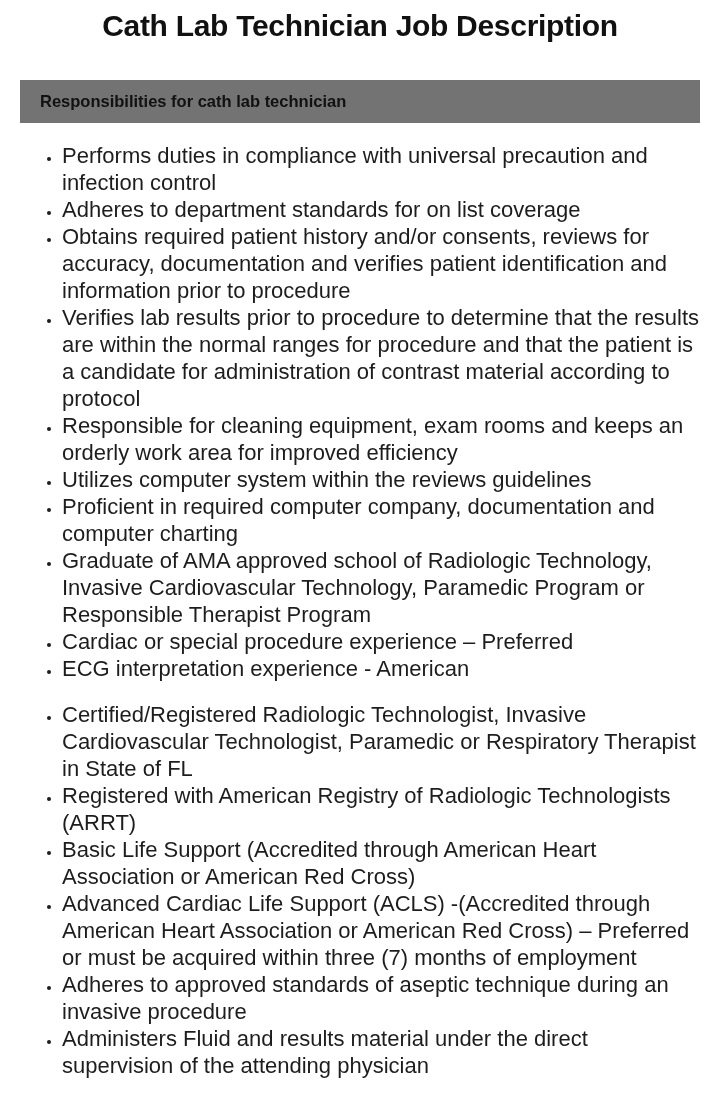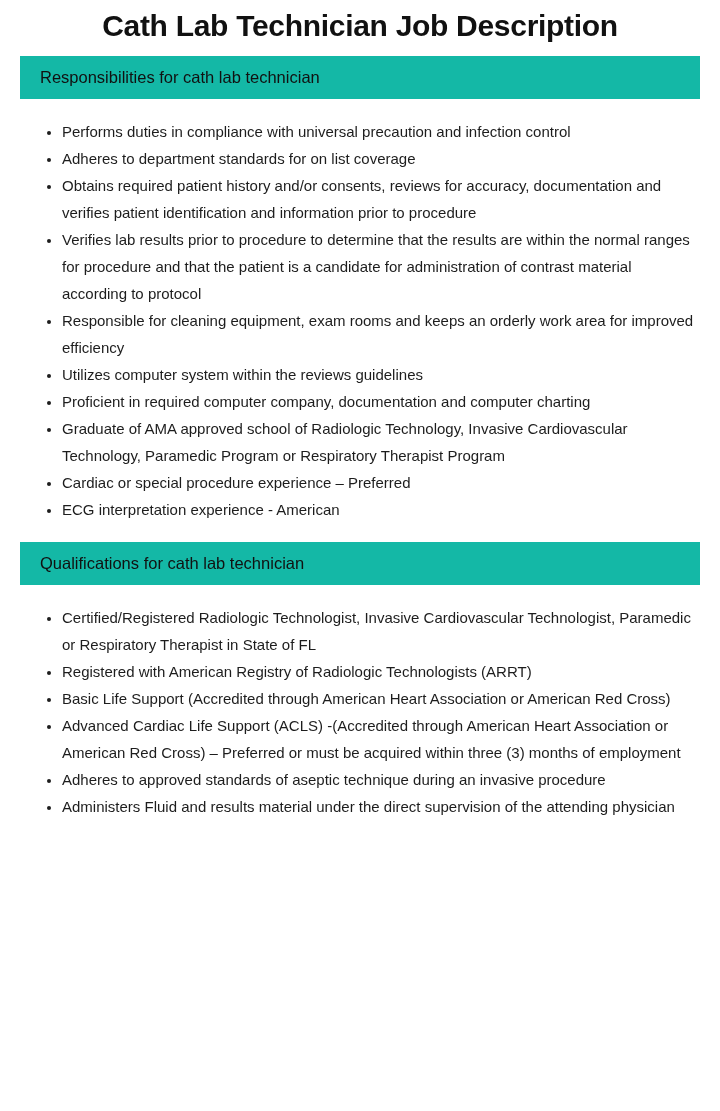--- a/index.html
+++ b/index.html
@@ -17,42 +17,42 @@
   .doc {
     padding: 0 20px 24px 20px;
     box-sizing: border-box;
     width: 720px;
   }
   .page-title {
     font-size: 30px;
     line-height: 36px;
     font-weight: 700;
     text-align: center;
-    margin: 8px 0 12px 0;
+    margin: 8px 0 36px 0;
     letter-spacing: -0.3px;
     color: #111111;
   }
   .intro {
     font-size: 16.5px;
     line-height: 27px;
     margin: 0 0 15px 0;
   }
   .section-heading {
-    background: #14b8a6;
+    background: #737373;
     font-size: 16.5px;
-    font-weight: 400;
+    font-weight: 700;
     line-height: 19px;
     padding: 12px 20px;
     margin: 0 0 19px 0;
     color: #111111;
   }
   .bullet-list {
     margin: 0 0 19px 0;
     padding: 0 0 0 42px;
-    font-size: 15px;
+    font-size: 22px;
     line-height: 27px;
     list-style: disc outside;
   }
   .bullet-list li {
     margin: 0;
     padding: 0;
   }
   .bullet-list li::marker {
     font-size: 13px;
     color: #1d1d1d;
@@ -70,31 +70,30 @@
   <section>
     <div class="section-heading">Responsibilities for cath lab technician</div>
     <ul class="bullet-list">
           <li>Performs duties in compliance with universal precaution and infection control</li>
           <li>Adheres to department standards for on list coverage</li>
           <li>Obtains required patient history and/or consents, reviews for accuracy, documentation and verifies patient identification and information prior to procedure</li>
           <li>Verifies lab results prior to procedure to determine that the results are within the normal ranges for procedure and that the patient is a candidate for administration of contrast material according to protocol</li>
           <li>Responsible for cleaning equipment, exam rooms and keeps an orderly work area for improved efficiency</li>
           <li>Utilizes computer system within the reviews guidelines</li>
           <li>Proficient in required computer company, documentation and computer charting</li>
-          <li>Graduate of AMA approved school of Radiologic Technology, Invasive Cardiovascular Technology, Paramedic Program or Respiratory Therapist Program</li>
+          <li>Graduate of AMA approved school of Radiologic Technology, Invasive Cardiovascular Technology, Paramedic Program or Responsible Therapist Program</li>
           <li>Cardiac or special procedure experience – Preferred</li>
           <li>ECG interpretation experience - American</li>
         </ul>
   </section>
 
   <section>
-    <div class="section-heading">Qualifications for cath lab technician</div>
     <ul class="bullet-list">
           <li>Certified/Registered Radiologic Technologist, Invasive Cardiovascular Technologist, Paramedic or Respiratory Therapist in State of FL</li>
           <li>Registered with American Registry of Radiologic Technologists (ARRT)</li>
           <li>Basic Life Support (Accredited through American Heart Association or American Red Cross)</li>
-          <li>Advanced Cardiac Life Support (ACLS) -(Accredited through American Heart Association or American Red Cross) – Preferred or must be acquired within three (3) months of employment</li>
+          <li>Advanced Cardiac Life Support (ACLS) -(Accredited through American Heart Association or American Red Cross) – Preferred or must be acquired within three (7) months of employment</li>
           <li>Adheres to approved standards of aseptic technique during an invasive procedure</li>
           <li>Administers Fluid and results material under the direct supervision of the attending physician</li>
         </ul>
   </section>
 </div>
 </main>
 
 </body></html>

